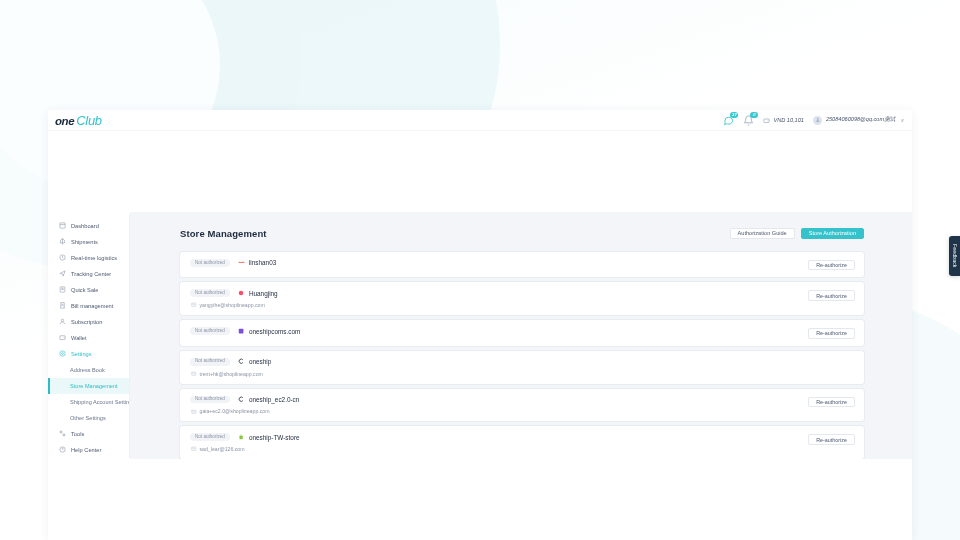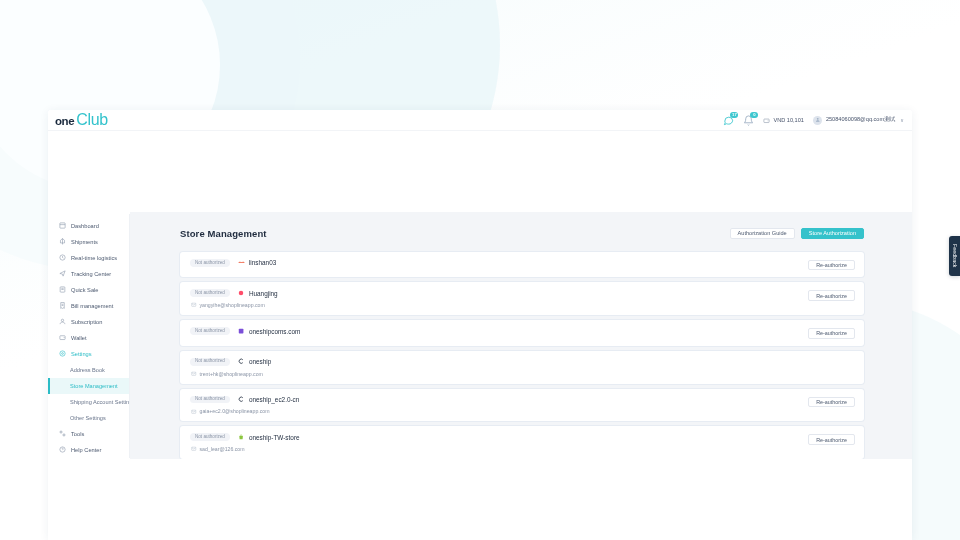--- a/index.html
+++ b/index.html
@@ -57,32 +57,33 @@
 
   
   .topbar {
     height: 21px;
     flex: 0 0 21px;
     background: #ffffff;
     display: flex;
     align-items: center;
     padding: 0 8px 0 7px;
     border-bottom: 1px solid #f2f4f7;
+    font-style: italic;
   }
   .logo {
     display: flex; align-items: baseline;
     letter-spacing: -.3px;
     user-select: none;
   }
   .logo .one {
     font-size: 11.5px; font-weight: 700; color: #1b2a3d;
     letter-spacing: -.4px;
   }
   .logo .club {
-    font-size: 16px; font-weight: 400; color: #34c3cc;
+    font-size: 13px; font-weight: 400; color: #34c3cc;
     margin-left: 2px;
   }
   .topbar-right {
     margin-left: auto;
     display: flex; align-items: center; gap: 9px;
   }
   .notif {
     position: relative;
     width: 11px; height: 11px;
     display: flex; align-items: center; justify-content: center;

